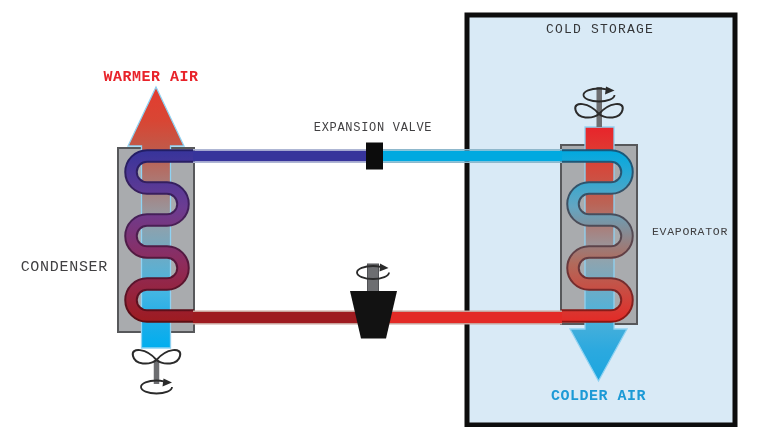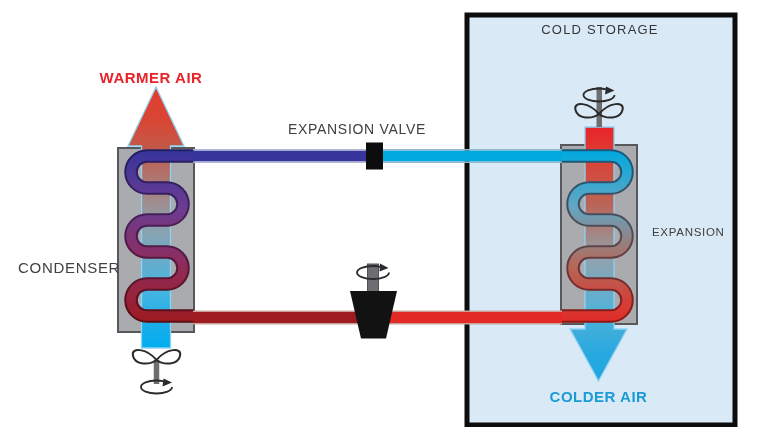--- a/index.html
+++ b/index.html
@@ -1,29 +1,29 @@
 <!DOCTYPE html>
 <html><head>
 <meta charset="utf-8">
 <style>
   html,body{margin:0;padding:0;background:#ffffff;}
   .stage{
     position:relative;width:768px;height:427px;overflow:hidden;background:#ffffff;
-    font-family:Liberation Sans, sans-serif;
+    font-family:Liberation Mono, monospace;
   }
   .stage svg{position:absolute;left:0;top:0;}
   .lbl{
     position:absolute;color:#414042;letter-spacing:.7px;font-size:15px;
     white-space:nowrap;line-height:1.1;
   }
   .lbl.center{text-align:center;}
   .lbl.right{text-align:right;margin-top:39px;}
   #lbl-cold-storage{left:465px;top:23px;width:270px;font-size:13px;color:#353638;letter-spacing:1.2px;}
   #lbl-warmer-air{left:86px;top:70px;width:130px;font-weight:700;color:#E8232A;letter-spacing:.5px;}
-  #lbl-expansion-valve{left:283px;top:122px;width:148px;font-size:14px;}
+  #lbl-expansion-valve{left:299px;top:122px;width:148px;font-size:12px;}
   #lbl-condenser{left:18px;top:221px;width:90px;}
   #lbl-evaporator{left:652px;top:226px;font-size:11.5px;}
   #lbl-compressor{left:311px;top:344px;width:127px;}
   #lbl-colder-air{left:531px;top:389px;width:135px;font-weight:700;color:#1C9AD6;letter-spacing:.5px;}
 </style>
 </head>
 <body>
 
 <div class="stage">
 
@@ -136,15 +136,15 @@
       <path d="M 156.5,360 C 166.5,348 182.5,347 180,356 C 178,365 163.5,365.5 156.5,360" stroke-width="2"></path>
       <ellipse cx="156.5" cy="387" rx="15.5" ry="6.5" stroke-width="1.8" pathLength="100" stroke-dasharray="85 15"></ellipse>
       <polygon points="163.5,378.5 172,382.5 162.5,386.5" fill="#2B2B2B" stroke="none"></polygon>
     </g>
   </svg>
 
   <div class="lbl center" id="lbl-cold-storage">COLD STORAGE</div>
   <div class="lbl center" id="lbl-warmer-air">WARMER AIR</div>
   <div class="lbl center" id="lbl-expansion-valve">EXPANSION VALVE</div>
   <div class="lbl right" id="lbl-condenser">CONDENSER</div>
-  <div class="lbl" id="lbl-evaporator">EXPANSION</div>
+  <div class="lbl" id="lbl-evaporator">EVAPORATOR</div>
   <div class="lbl center" id="lbl-colder-air">COLDER AIR</div>
 </div>
 
 </body></html>

